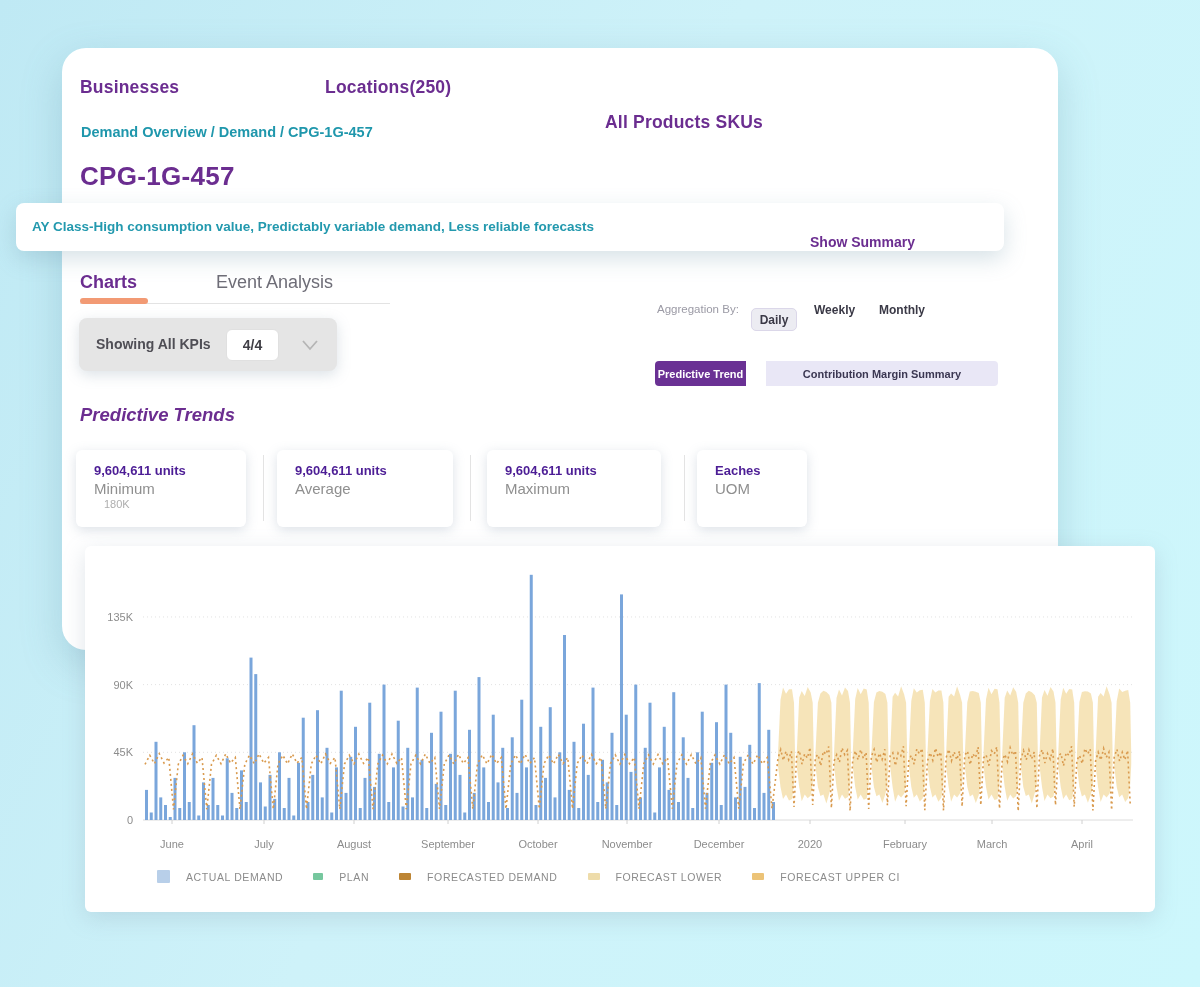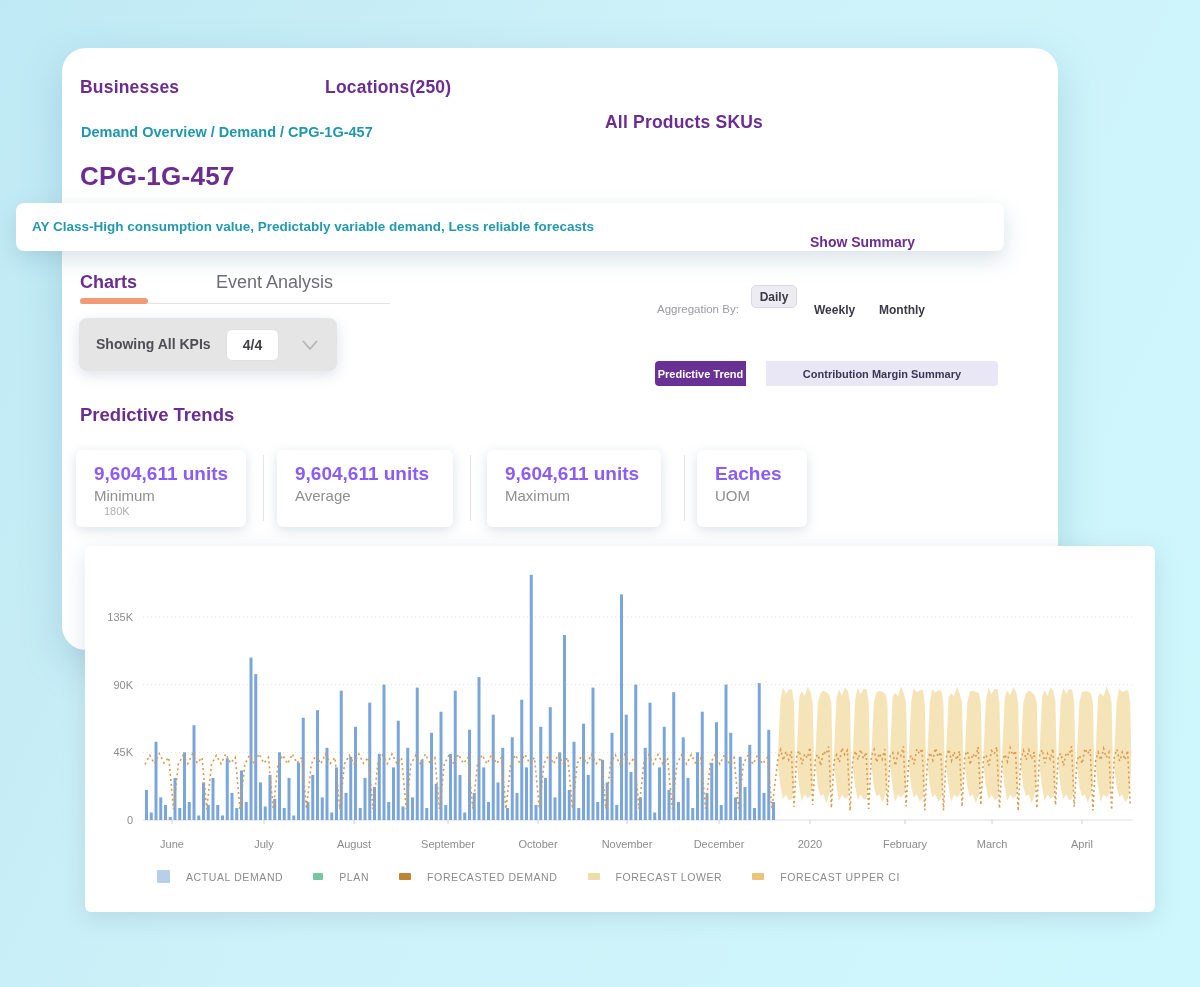--- a/index.html
+++ b/index.html
@@ -46,39 +46,39 @@
     cursor:pointer;
   }
   .kpi-dd-label { position:absolute; left:17px; top:18px; font-size:14px; font-weight:700; color:#4f4e55; }
   .kpi-dd-count { position:absolute; left:147px; top:11px; width:53px; height:32px; border:1px solid #e0e0e0; border-radius:6px;
                   display:flex; align-items:center; justify-content:center; font-size:14px; font-weight:700; color:#3f3e45; background:#fff; }
   .kpi-dd-chevron { position:absolute; left:221px; top:17px; }
 
   
   .agg-label { left:657px; top:303px; font-size:11.5px; color:#9b9aa5; }
   .agg-opt { font-size:12px; font-weight:700; color:#3a3946; cursor:pointer; }
-  .agg-daily { left:751px; top:285px; width:46px; height:23px; background:#ececf2; border:1px solid #dbd7e9; border-radius:5px;
+  .agg-daily { left:751px; top:308px; width:46px; height:23px; background:#ececf2; border:1px solid #dbd7e9; border-radius:5px;
                display:flex; align-items:center; justify-content:center; }
   .agg-weekly { left:814px; top:303px; }
   .agg-monthly { left:879px; top:303px; }
 
   
   .toggle-active { left:655px; top:361px; width:91px; height:25px; background:#6a3194; border-radius:4px 0 0 4px;
                    display:flex; align-items:center; justify-content:center;
                    font-size:11px; font-weight:700; color:#fff; cursor:pointer; }
   .toggle-inactive { left:766px; top:361px; width:232px; height:25px; background:#e9e7f6; border-radius:0 4px 4px 0;
                      display:flex; align-items:center; justify-content:center;
                      font-size:11px; font-weight:700; color:#3b3752; cursor:pointer; }
 
-  .section-title { left:80px; top:404px; font-size:18.5px; font-weight:700; color:#6b2d90; }
+  .section-title { left:80px; top:404px; font-size:18.5px; font-weight:700; color:#6b2d90;font-style:italic; }
 
   
   .kpi-card { top:450px; height:77px; background:#fff; border-radius:6px;
               box-shadow:0 3px 12px rgba(140,155,175,.30); padding:13px 0 0 18px; }
-  .kpi-value { font-size:19px; font-weight:700; color:#8b5cf6; }
+  .kpi-value { font-size:13px; font-weight:700; color:#4c1d95; }
   .kpi-label { font-size:15px; color:#8f8f8f; margin-top:2px; }
   .kpi-note { font-size:11px; color:#aeaeae; margin-top:1px;margin-left:10px; }
   .kpi-sep { top:455px; width:1px; height:66px; background:#e3e3e3; }
 
   
   .chart-card { left:85px; top:546px; width:1070px; height:366px; background:#fff; border-radius:6px;
                 box-shadow:0 6px 22px rgba(130,150,170,.25); }
   .legend { position:absolute; left:72px; top:324px; display:flex; gap:30px; align-items:center; }
   .legend-item { display:flex; align-items:center; gap:16px; cursor:pointer; }
   .legend-label { font-size:10.5px; letter-spacing:.6px; color:#8b8b8b; }

